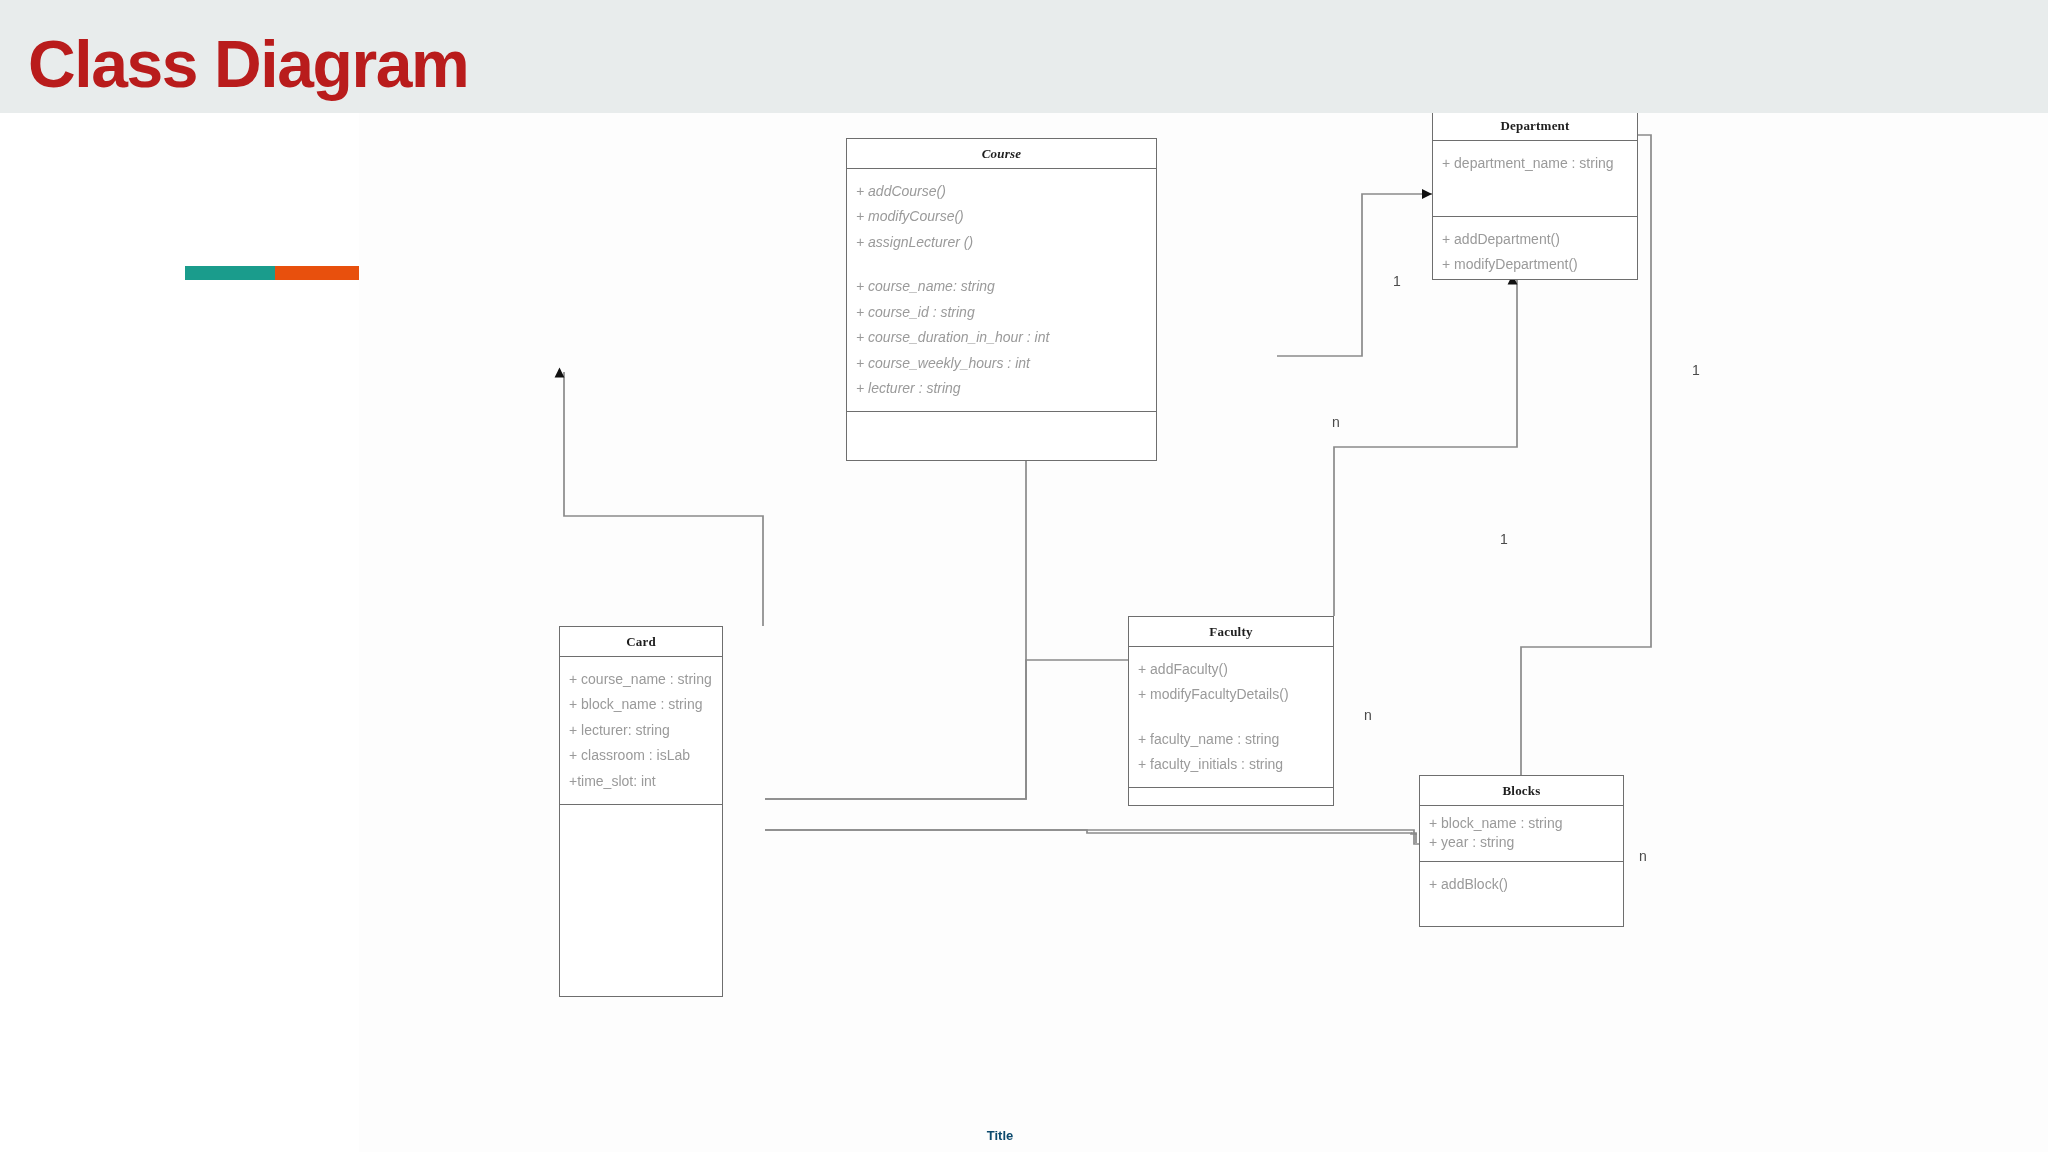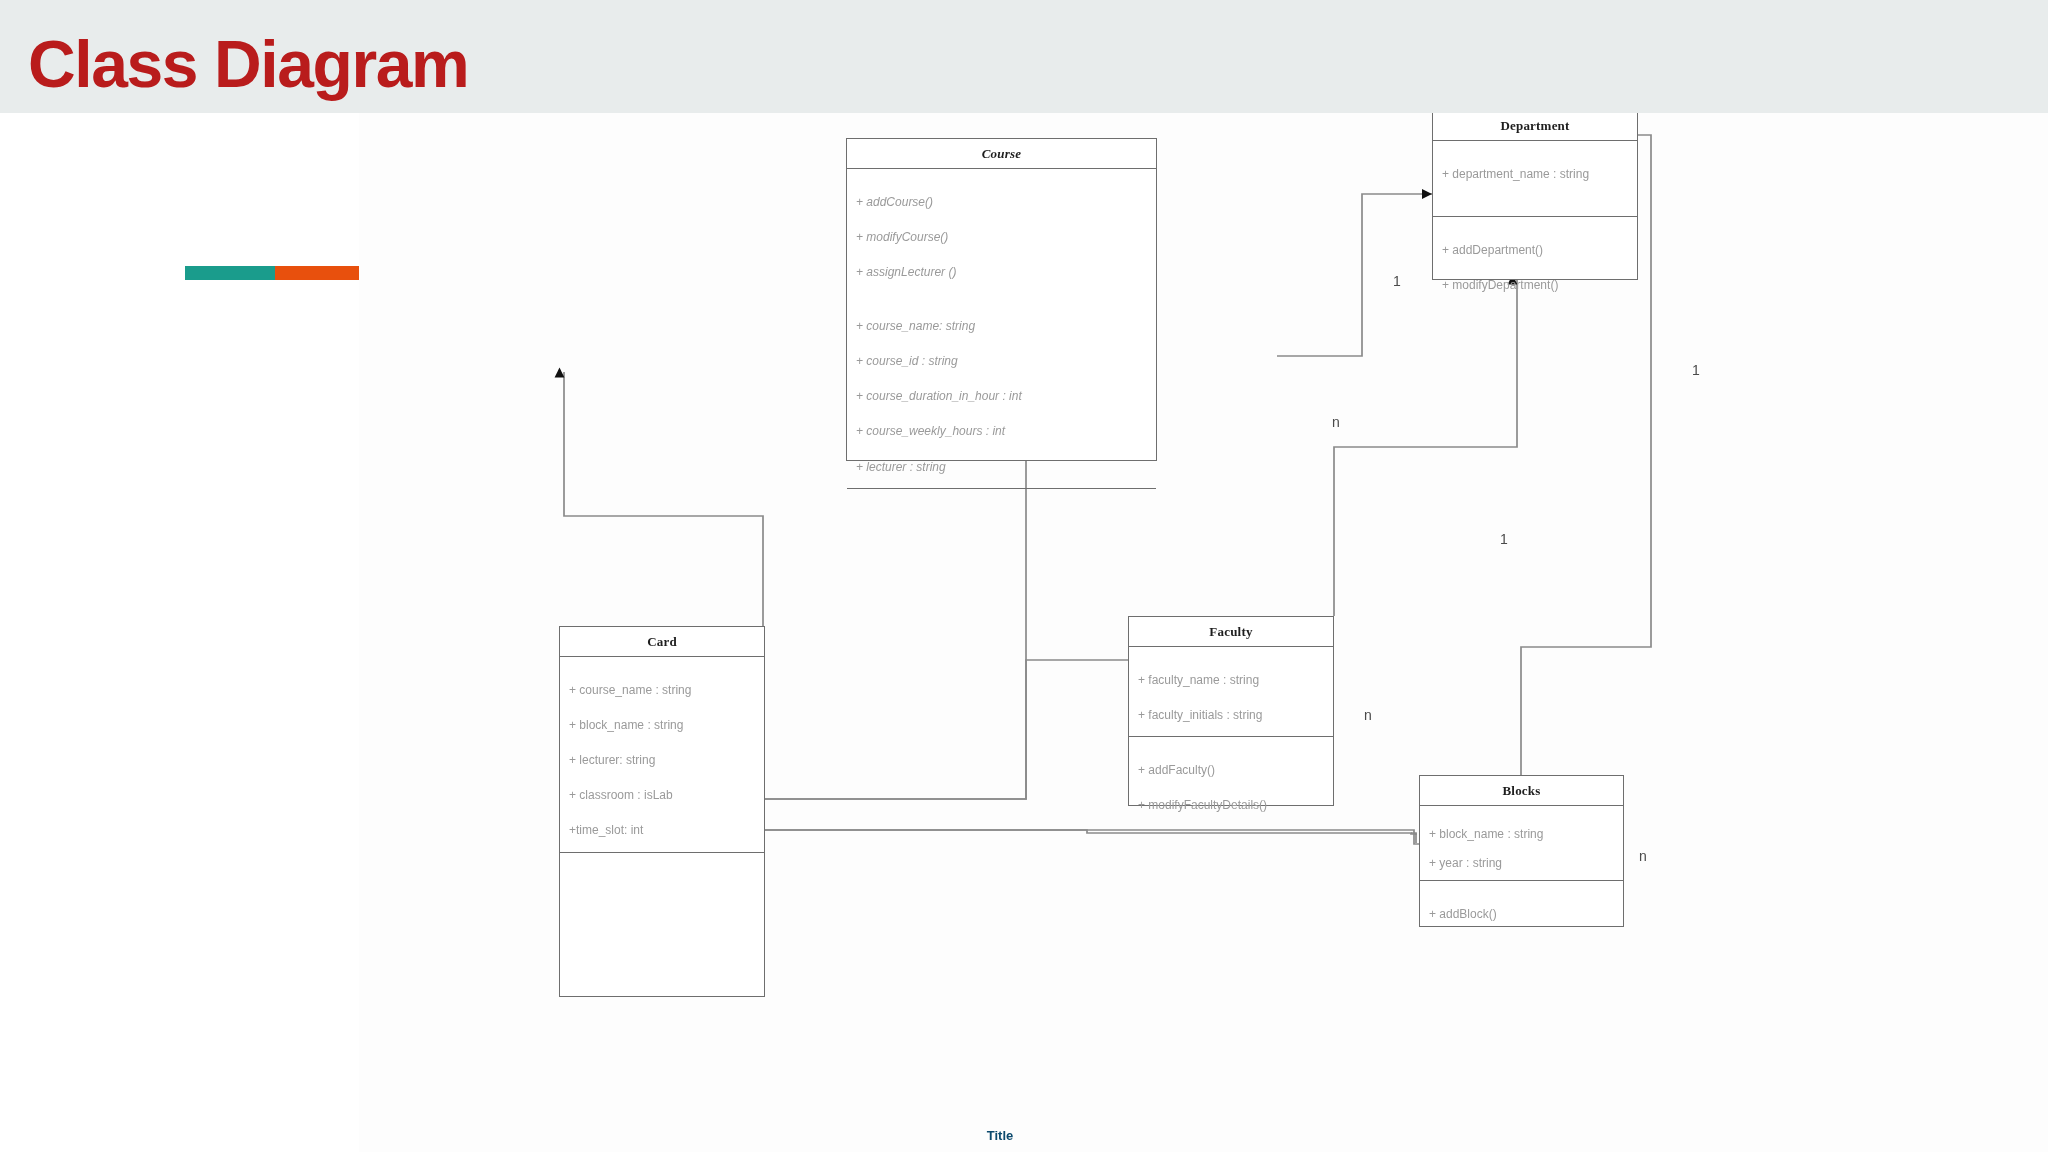--- a/index.html
+++ b/index.html
@@ -87,26 +87,25 @@
   }
   .uml-class .cls-section {
     padding: 9px 0 10px;
     box-sizing: border-box;
   }
   .uml-class .cls-section.attrs {
     border-bottom: 1.6px solid #6e6e6e;
   }
   .uml-class .member {
     font-family: "Liberation Sans", sans-serif;
-    font-size: 12px;
+    font-size: 14px;
     color: #9a9a9a;
     padding: 4.5px 6px 4.5px 9px;
     line-height: 1.18;
     white-space: normal;
-    margin-top: 12px;
   }
 
   
   .mult-label {
     position: absolute;
     font-family: "Liberation Sans", sans-serif;
     font-size: 14px;
     color: #4a4a4a;
     z-index: 4;
     user-select: none;
@@ -189,40 +188,40 @@
     <div class="cls-name" style="border-bottom-color: rgb(110, 110, 110);">Department</div>
     <div class="cls-section attrs" style="height: 76px; border-bottom-color: rgb(110, 110, 110);">
       <div class="member">+ department_name : string</div>
     </div>
     <div class="cls-section methods">
       <div class="member">+ addDepartment()</div>
       <div class="member">+ modifyDepartment()</div>
     </div>
   </div>
 
-  <div class="uml-class" style="left: 200px; top: 513px; width: 206px; height: 371px; border-color: rgb(110, 110, 110);">
+  <div class="uml-class" style="left: 200px; top: 513px; width: 164px; height: 371px; border-color: rgb(110, 110, 110);">
     <div class="cls-name" style="border-bottom-color: rgb(110, 110, 110);">Card</div>
     <div class="cls-section attrs" style="border-bottom-color: rgb(110, 110, 110);">
       <div class="member">+ course_name : string</div>
       <div class="member">+ block_name : string</div>
       <div class="member">+ lecturer: string</div>
       <div class="member">+ classroom : isLab</div>
       <div class="member">+time_slot: int</div>
     </div>
   </div>
 
   <div class="uml-class" style="left: 769px; top: 503px; width: 206px; height: 190px; border-color: rgb(110, 110, 110);">
     <div class="cls-name" style="border-bottom-color: rgb(110, 110, 110);">Faculty</div>
+    <div class="cls-section methods">
+      <div class="member">+ addFaculty()</div>
+      <div class="member">+ modifyFacultyDetails()</div>
+    </div>
     <div class="cls-section attrs" style="border-bottom-color: rgb(110, 110, 110);">
       <div class="member">+ faculty_name : string</div>
       <div class="member">+ faculty_initials : string</div>
-    </div>
-    <div class="cls-section methods">
-      <div class="member">+ addFaculty()</div>
-      <div class="member">+ modifyFacultyDetails()</div>
     </div>
   </div>
 
   <div class="uml-class" style="left: 1060px; top: 662px; width: 205px; height: 152px; border-color: rgb(110, 110, 110);">
     <div class="cls-name" style="border-bottom-color: rgb(110, 110, 110);">Blocks</div>
     <div class="cls-section attrs" style="padding: 6px 0px 8px; border-bottom-color: rgb(110, 110, 110);">
       <div class="member" style="padding-top:2.5px;padding-bottom:1.5px;">+ block_name : string</div>
       <div class="member" style="padding-top:1.5px;padding-bottom:2.5px;">+ year : string</div>
     </div>
     <div class="cls-section methods">

